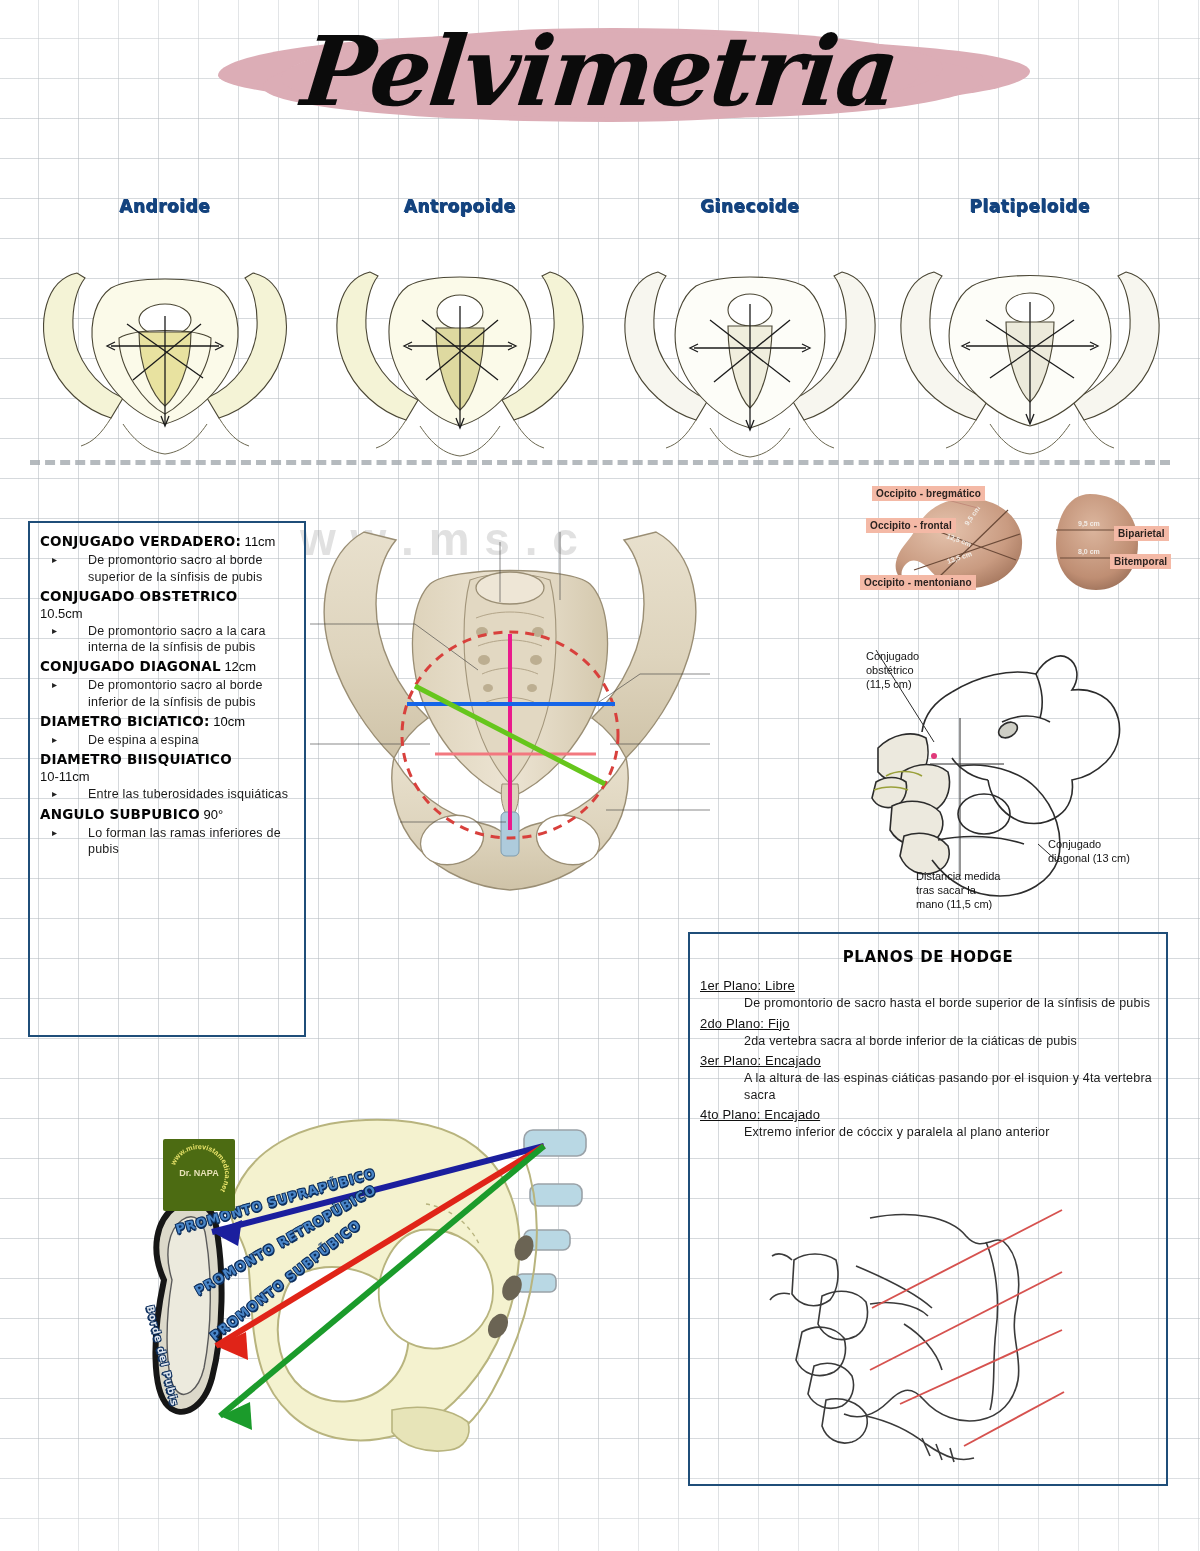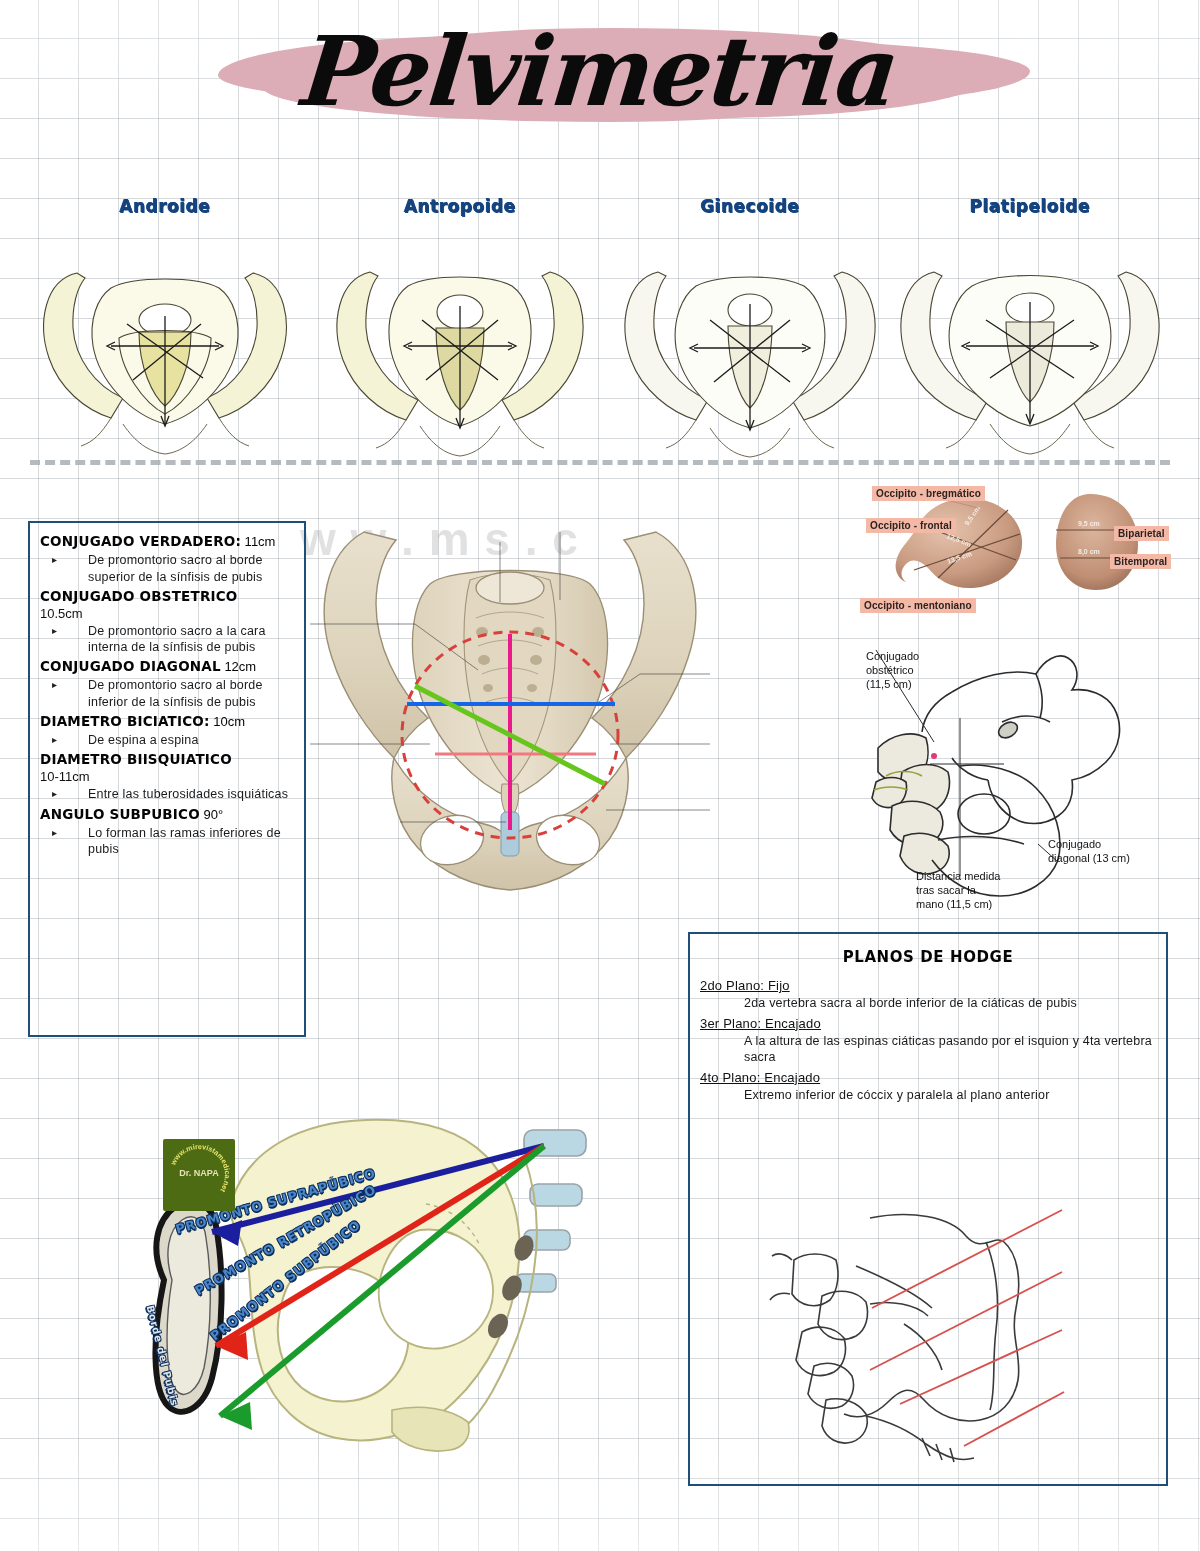--- a/index.html
+++ b/index.html
@@ -412,21 +412,21 @@
   <g stroke="#c08878" stroke-width=".9">
     <path d="M52 14 L98 26"></path>
       <path d="M52 44 L66 50"></path>
       <path d="M70 100 L86 96"></path>
     <path d="M258 48 L278 50"></path>
       <path d="M256 74 L276 76"></path>
   </g>
 </svg>
 <div class="tag" style="left:872px;top:486px;">Occipito - bregmático</div>
 <div class="tag" style="left:866px;top:518px;">Occipito - frontal</div>
-<div class="tag" style="left:860px;top:575px;margin-top:23px;">Occipito - mentoniano</div>
+<div class="tag" style="left:860px;top:575px;">Occipito - mentoniano</div>
 <div class="tag" style="left:1114px;top:526px;">Biparietal</div>
 <div class="tag" style="left:1110px;top:554px;">Bitemporal</div>
 
 <svg class="layer" style="left:868px;top:630px;width:310px;height:290px;" viewBox="0 0 310 290">
   <g fill="none" stroke="#2c2c2c" stroke-width="1.6">
 
     <path d="M84 62 C110 46 142 38 168 44 C176 30 190 22 200 28 C210 34 212 48 204 60
              C220 58 238 64 246 78 C256 96 252 118 238 132 C228 142 216 148 204 150
              C206 164 202 178 190 186 C176 196 156 196 142 186 C130 178 122 164 120 150"></path>
     <path d="M84 62 C66 72 56 86 54 102"></path>
@@ -468,20 +468,24 @@
 </div>
 <div class="note" style="left:916px;top:870px;width:130px;">
   <span style="white-space:pre-line;">Distancia medida
 tras sacar la
 mano (11,5 cm)</span>
 </div>
 
 <div class="box" id="box-hodge">
   <div id="hodge-title">PLANOS DE HODGE</div>
   <div id="hodge-list">
+      <div class="h-plane">
+        <div class="pname">1er Plano: Libre</div>
+        <div class="pdesc">De promontorio de sacro hasta el borde superior de la sínfisis de pubis</div>
+      </div>
       <div class="h-plane">
         <div class="pname">2do Plano: Fijo</div>
         <div class="pdesc">2da vertebra sacra al borde inferior de la ciáticas de pubis</div>
       </div>
       <div class="h-plane">
         <div class="pname">3er Plano: Encajado</div>
         <div class="pdesc">A la altura de las espinas ciáticas pasando por el isquion y 4ta vertebra sacra</div>
       </div>
       <div class="h-plane">
         <div class="pname">4to Plano: Encajado</div>

